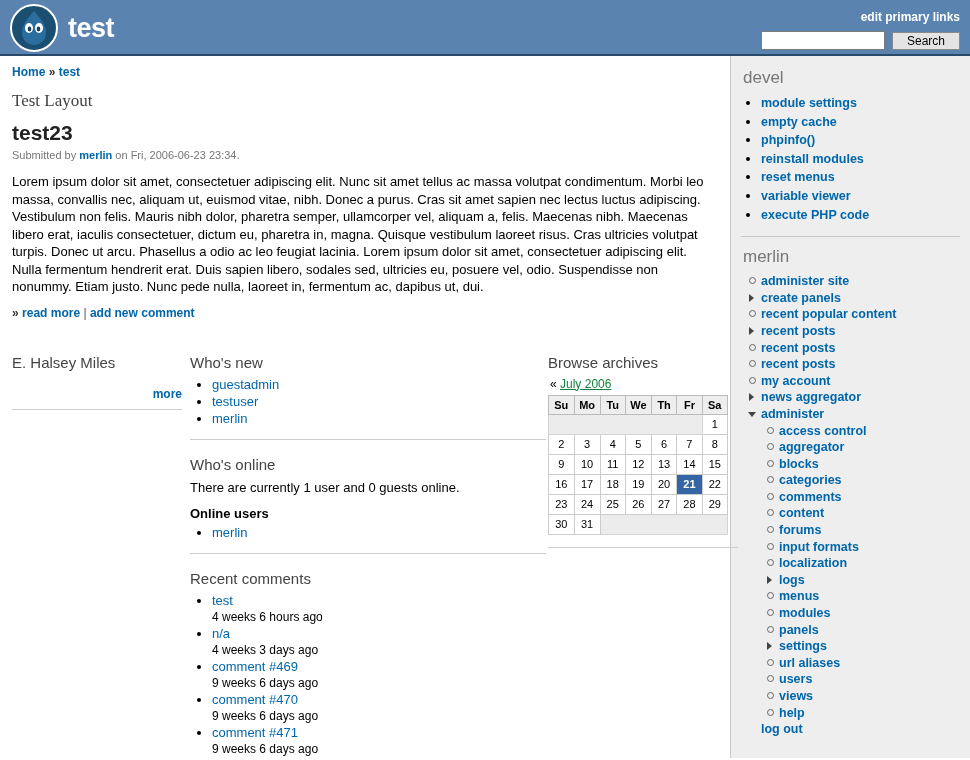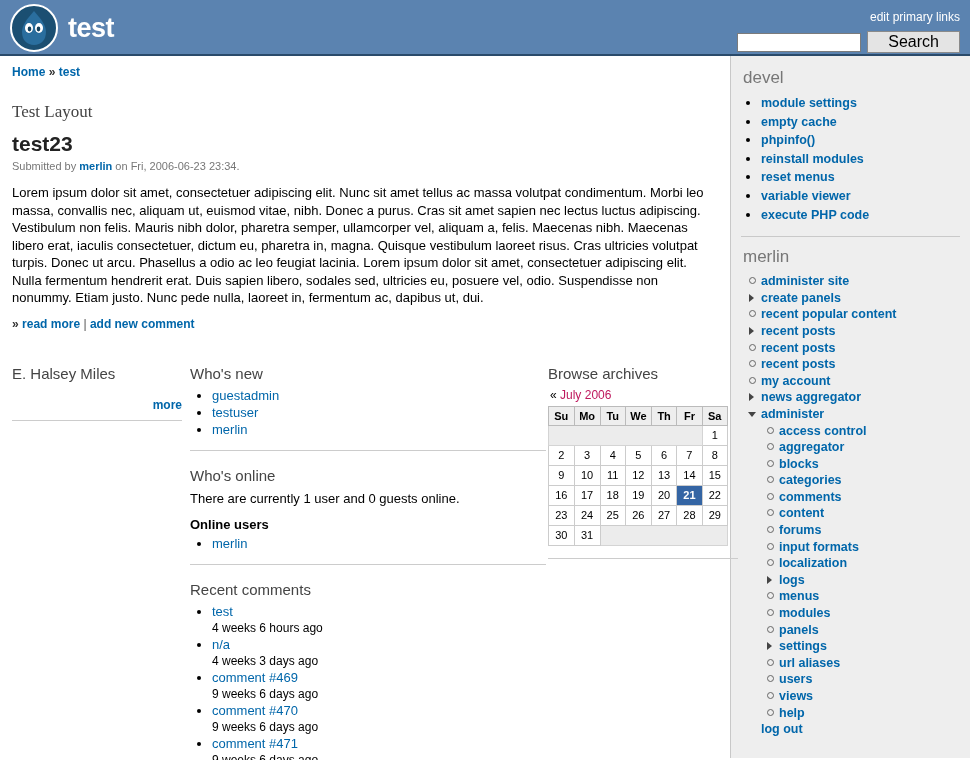--- a/index.html
+++ b/index.html
@@ -39,42 +39,42 @@
     font-size: 27px;
     font-weight: bold;
     color: #ffffff;
     letter-spacing: -0.5px;
   }
   #primary-links {
     position: absolute;
     right: 10px;
     top: 10px;
     font-size: 12px;
-    font-weight: normal;
+    font-weight: bold;
   }
   #primary-links a { color: #ffffff; }
   #search-area {
     position: absolute;
     right: 10px;
     top: 31px;
   }
   #search-input {
     width: 118px;
     height: 17px;
     font-size: 12px;
     border: 1px solid #7b7b7b;
     background: #ffffff;
     vertical-align: middle;
     padding: 0 2px;
     box-sizing: content-box;
   }
   #search-button {
     font-family: "Liberation Sans", sans-serif;
-    font-size: 16px;
-    padding: 1px 20px;
+    font-size: 12px;
+    padding: 1px 14px;
     margin-left: 3px;
     border: 1px solid #8a8a8a;
     background: #e4e4e4;
     vertical-align: middle;
     cursor: pointer;
   }
 
   
   #page {
     position: relative;
@@ -98,21 +98,21 @@
     top: 0;
     width: 729px;
     padding: 0 12px;
     box-sizing: border-box;
   }
 
   
   #breadcrumb {
     font-size: 12px;
     font-weight: bold;
-    margin: 9px 0 23px 0;
+    margin: 9px 0 12px 0;
   }
   #breadcrumb .sep { color: #333; font-weight: bold; }
   #layout-title {
     font-size: 17px;
     color: #444444;
     margin: 0 0 10px 0;
     font-weight: normal;
     font-family: Liberation Serif, serif;
   }
   #node-title {
@@ -199,21 +199,21 @@
   #block-archive {
     position: absolute;
     left: 536px;
     top: 0;
     width: 190px;
   }
   .cal-nav {
     font-size: 12px;
     margin: 2px 0 4px 2px;
   }
-  .cal-nav a { color: #be185d; font-weight: normal; }
+  .cal-nav a { color: #15803d; font-weight: normal; text-decoration: underline; }
   table.calendar {
     border-collapse: collapse;
     border: 1px solid #aaaaaa;
     width: 180px;
     background: #fef9c3;
   }
   table.calendar th {
     font-size: 11px;
     font-weight: bold;
     background: #eeeeee;

